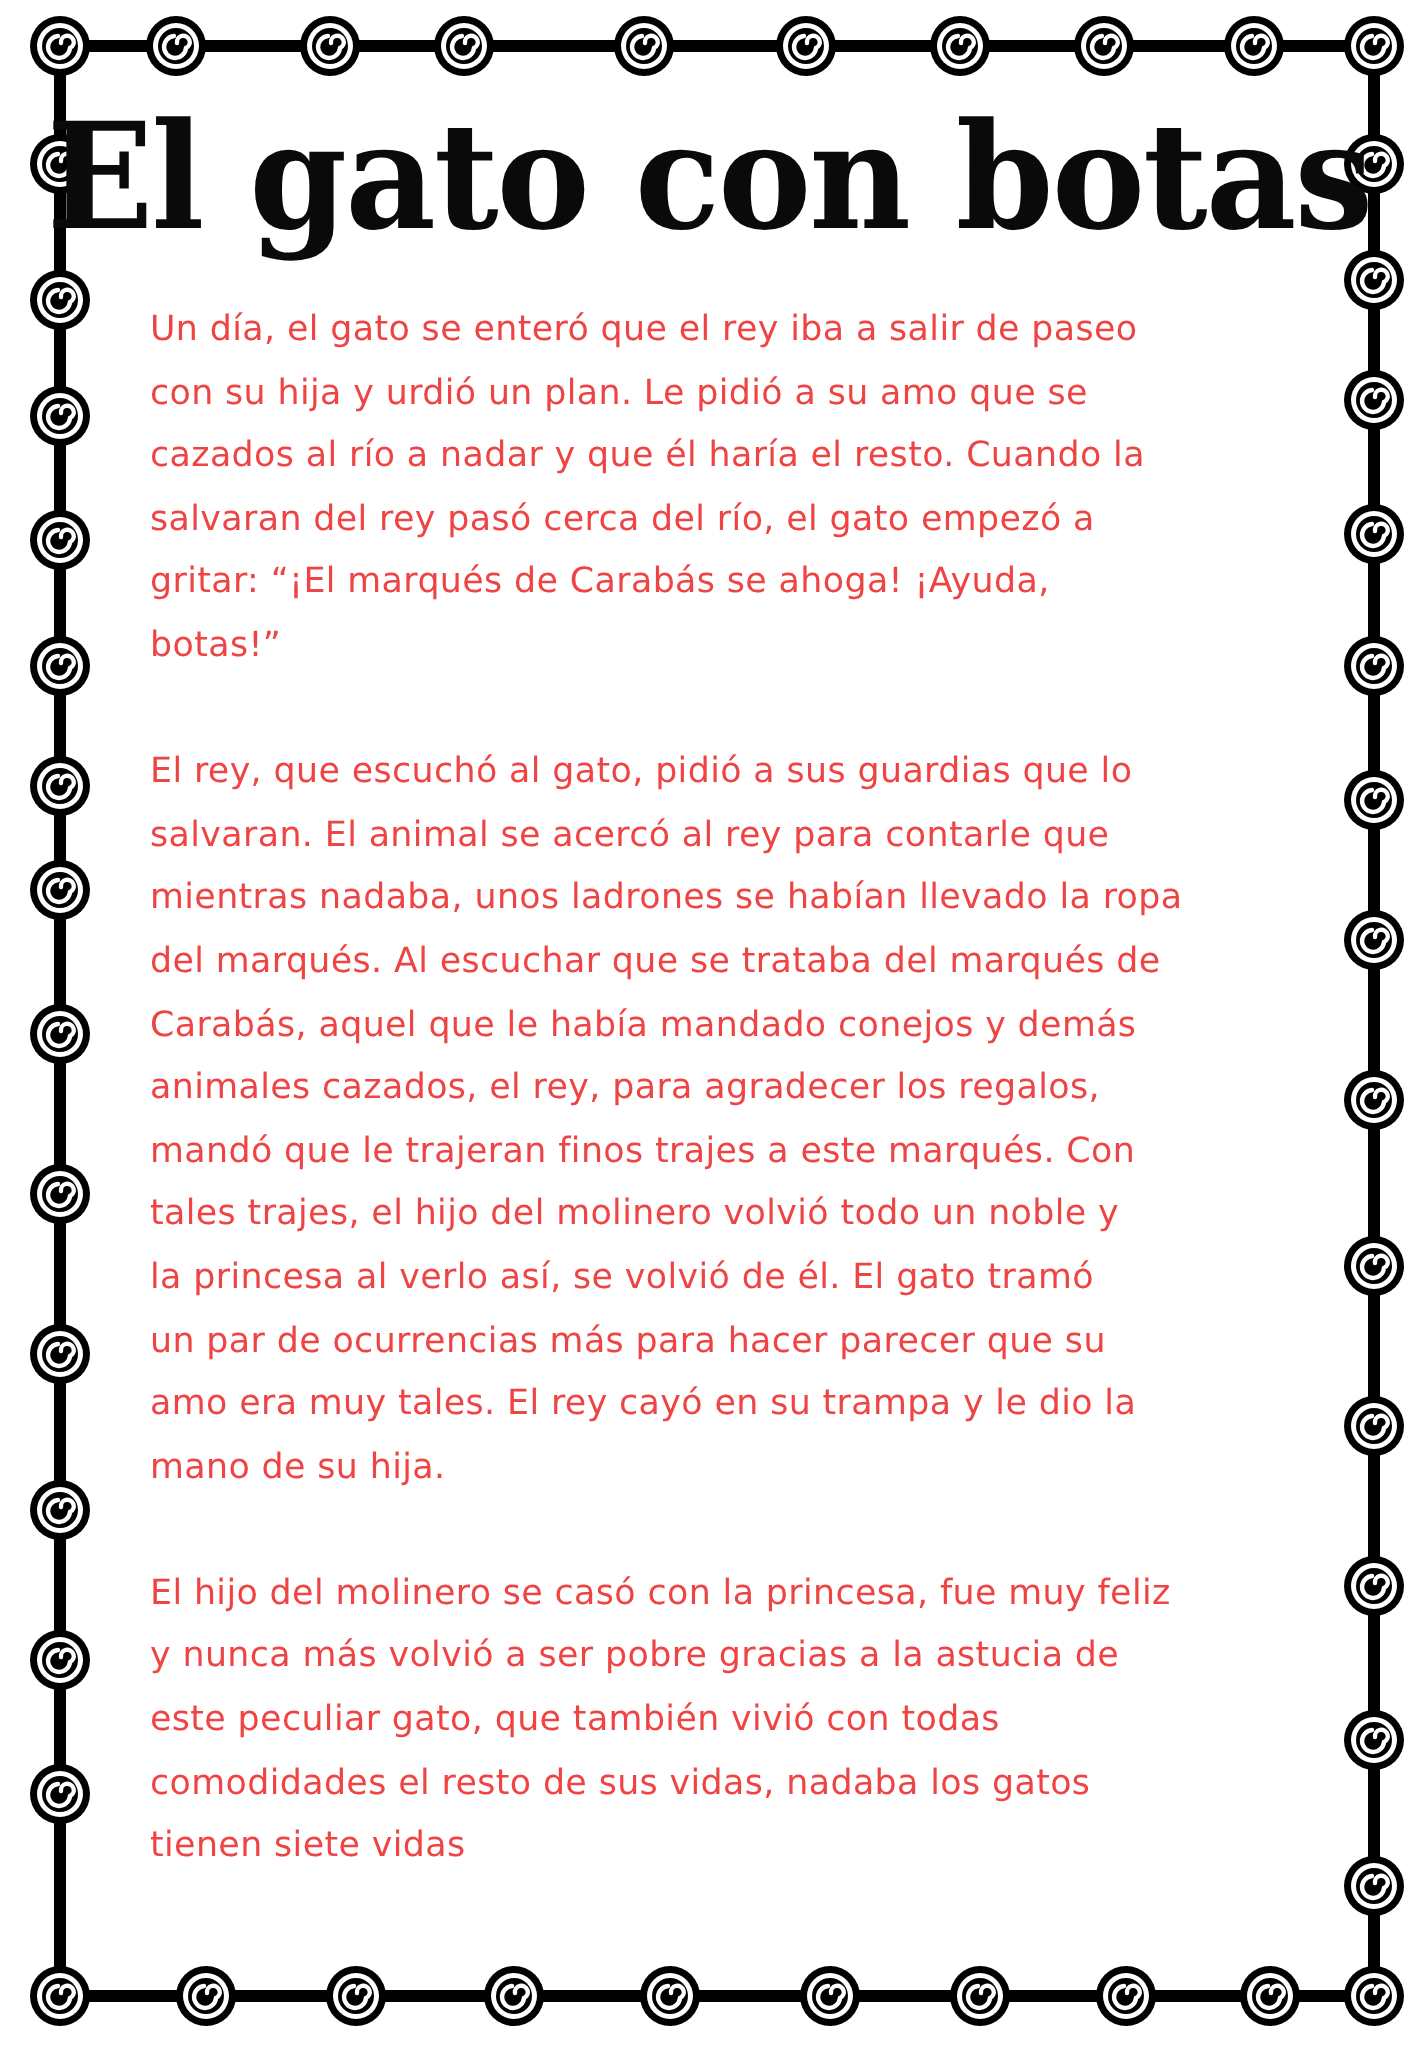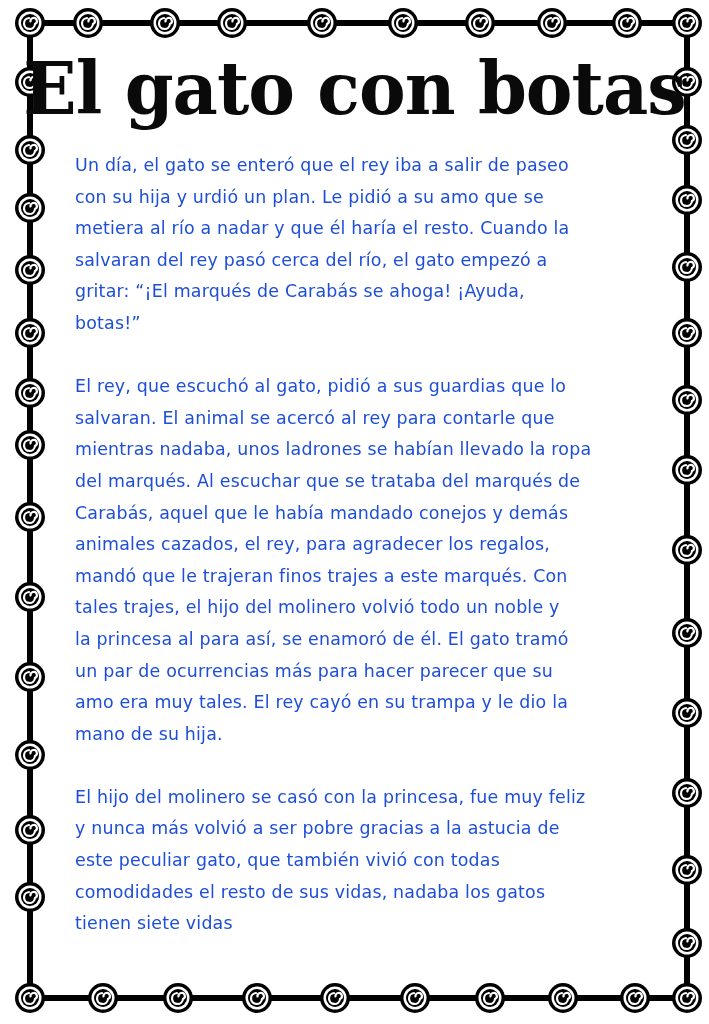--- a/index.html
+++ b/index.html
@@ -7,21 +7,21 @@
   #border { position:absolute; left:0; top:0; width:709px; height:1024px; }
   .title {
     position:absolute; left:0; width:709px; top:44px; text-align:center;
     font-family:"DejaVu Serif", serif; font-size:70px; font-weight:bold;
     letter-spacing:-1px; line-height:90px; color:#0a0a0a;
     transform:scaleY(1.05);
   }
   .story {
     position:absolute; left:75px; top:150px; width:570px;
     font-family:"DejaVu Sans", sans-serif; font-size:17.4px; line-height:31.6px;
-    letter-spacing:0.2px; color:#1d4ed8;
+    letter-spacing:0.2px; color:#ef4444;
   }
   .para { margin:0 0 31.6px 0; }
   .line { display:block; white-space:nowrap; }
 </style>
 </head>
 <body>
 
 <svg id="border" xmlns="http://www.w3.org/2000/svg" width="709" height="1024" viewBox="0 0 709 1024">
   <defs>
     <g id="spiral">
@@ -86,35 +86,35 @@
       <use href="#spiral" transform="translate(687,943)"></use>
     </g>
 </svg>
 
 <div class="title">El gato con botas</div>
 
 <div class="story" id="story">
     <p class="para">
       <span class="line">Un día, el gato se enteró que el rey iba a salir de paseo</span>
       <span class="line">con su hija y urdió un plan. Le pidió a su amo que se</span>
-      <span class="line">metiera al río a nadar y que él haría el resto. Cuando la</span>
+      <span class="line">cazados al río a nadar y que él haría el resto. Cuando la</span>
       <span class="line">salvaran del rey pasó cerca del río, el gato empezó a</span>
       <span class="line">gritar: “¡El marqués de Carabás se ahoga! ¡Ayuda,</span>
       <span class="line">botas!”</span>
     </p>
     <p class="para">
       <span class="line">El rey, que escuchó al gato, pidió a sus guardias que lo</span>
       <span class="line">salvaran. El animal se acercó al rey para contarle que</span>
       <span class="line">mientras nadaba, unos ladrones se habían llevado la ropa</span>
       <span class="line">del marqués. Al escuchar que se trataba del marqués de</span>
       <span class="line">Carabás, aquel que le había mandado conejos y demás</span>
       <span class="line">animales cazados, el rey, para agradecer los regalos,</span>
       <span class="line">mandó que le trajeran finos trajes a este marqués. Con</span>
       <span class="line">tales trajes, el hijo del molinero volvió todo un noble y</span>
-      <span class="line">la princesa al para así, se enamoró de él. El gato tramó</span>
+      <span class="line">la princesa al verlo así, se volvió de él. El gato tramó</span>
       <span class="line">un par de ocurrencias más para hacer parecer que su</span>
       <span class="line">amo era muy tales. El rey cayó en su trampa y le dio la</span>
       <span class="line">mano de su hija.</span>
     </p>
     <p class="para">
       <span class="line">El hijo del molinero se casó con la princesa, fue muy feliz</span>
       <span class="line">y nunca más volvió a ser pobre gracias a la astucia de</span>
       <span class="line">este peculiar gato, que también vivió con todas</span>
       <span class="line">comodidades el resto de sus vidas, nadaba los gatos</span>
       <span class="line">tienen siete vidas</span>

